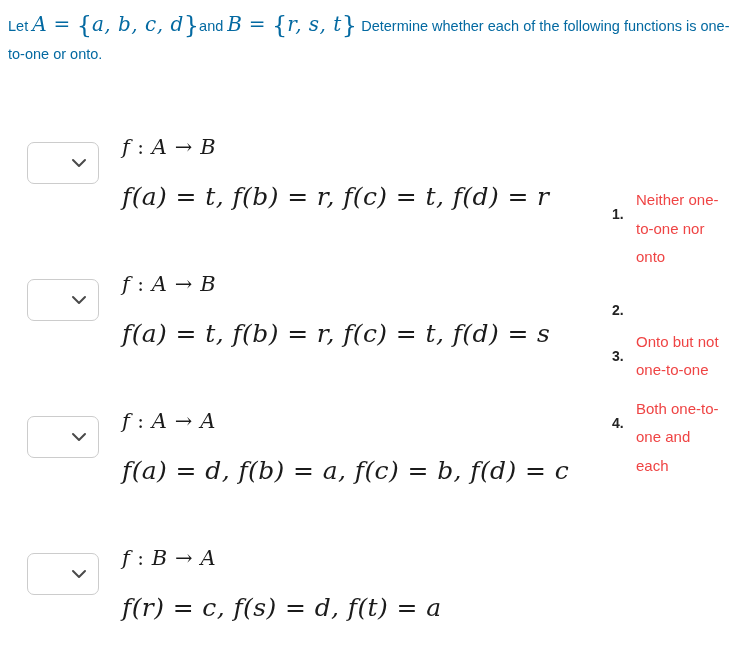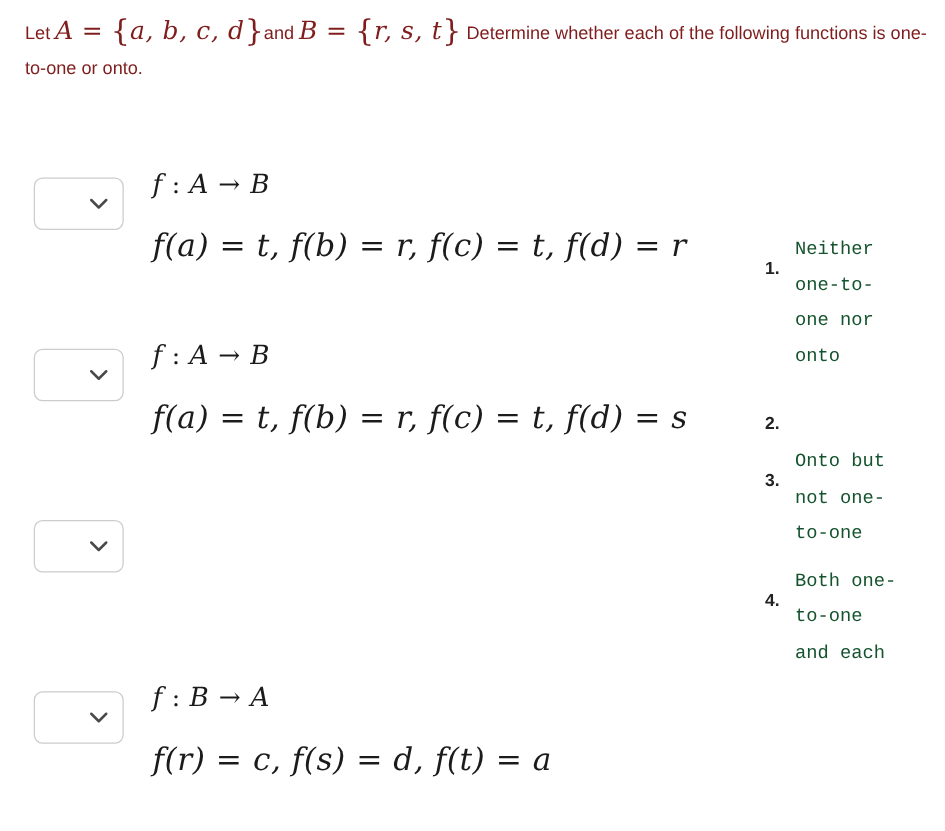--- a/index.html
+++ b/index.html
@@ -12,26 +12,26 @@
     height: 665px;
     position: relative;
     font-family: "Liberation Sans", sans-serif;
     color: #1b1b1b;
     overflow: hidden;
   }
 
   
   .prompt {
     position: absolute;
-    left: 20px;
+    left: 8px;
     top: 10px;
     width: 730px;
     font-size: 14.5px;
     line-height: 28px;
-    color: #7f1d1d;
+    color: #0369a1;
   }
   .mathi {
     font-family: "DejaVu Serif", "Liberation Serif", serif;
     font-style: italic;
     font-size: 20px;
     letter-spacing: 0.5px;
   }
   .mathr {
     font-family: "DejaVu Serif", "Liberation Serif", serif;
     font-style: normal;
@@ -118,24 +118,24 @@
     font-family: "Liberation Sans", sans-serif;
     font-size: 14px;
     font-weight: bold;
     color: #232323;
     width: 24px;
     flex: 0 0 24px;
     padding-top: 20px;
     box-sizing: border-box;
   }
   .opt-text {
-    font-family: Liberation Mono, monospace;
+    font-family: Liberation Sans, sans-serif;
     font-size: 15px;
     line-height: 28.5px;
-    color: #14532d;
+    color: #ef4444;
     width: 84px;
   }
 </style>
 </head>
 <body>
 
 <div class="prompt">
   <span>Let </span><span class="mathi">A</span><span class="mathr"> = </span><span class="brace">{</span><span class="mathi">a,  b,  c,  d</span><span class="brace">}</span><span>and </span><span class="mathi">B</span><span class="mathr"> = </span><span class="brace">{</span><span class="mathi">r,  s,  t</span><span class="brace">}</span><span> Determine whether each of the following functions is one-to-one or onto.</span>
 </div>
 
@@ -164,20 +164,24 @@
       <div class="vals">f(a) = t,  f(b) = r,  f(c) = t,  f(d) = s</div>
     </div>
   </div>
 
   <div class="qrow">
     <div class="dropdown">
       <svg width="16" height="11" viewBox="0 0 16 11">
         <path d="M2 2 L8 8 L14 2" stroke="#4a4a4a" stroke-width="2" fill="none" stroke-linecap="round" stroke-linejoin="round"></path>
       </svg>
     </div>
+    <div class="fn">
+      <div class="sig"><span>f</span><span class="mathr"> : </span><span>A</span><span class="arrow"> → </span><span>A</span></div>
+      <div class="vals">f(a) = d,  f(b) = a,  f(c) = b,  f(d) = c</div>
+    </div>
   </div>
 
   <div class="qrow">
     <div class="dropdown">
       <svg width="16" height="11" viewBox="0 0 16 11">
         <path d="M2 2 L8 8 L14 2" stroke="#4a4a4a" stroke-width="2" fill="none" stroke-linecap="round" stroke-linejoin="round"></path>
       </svg>
     </div>
     <div class="fn">
       <div class="sig"><span>f</span><span class="mathr"> : </span><span>B</span><span class="arrow"> → </span><span>A</span></div>

